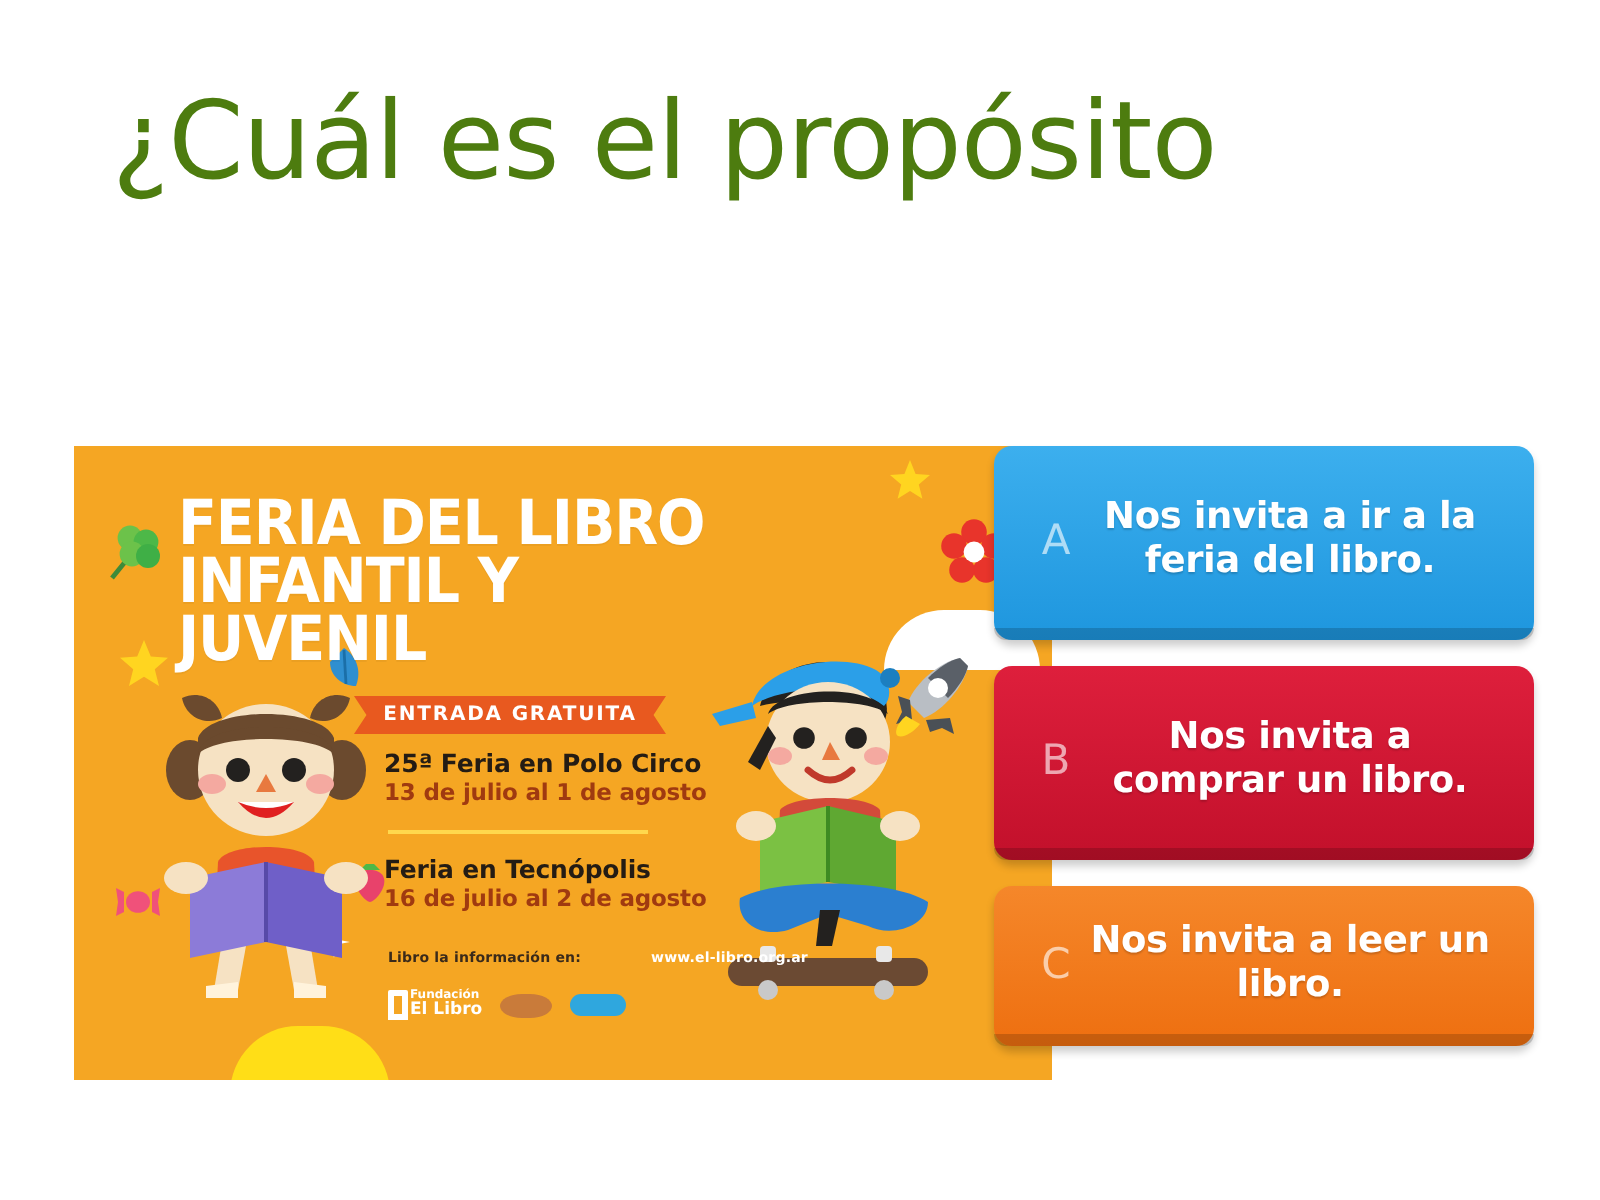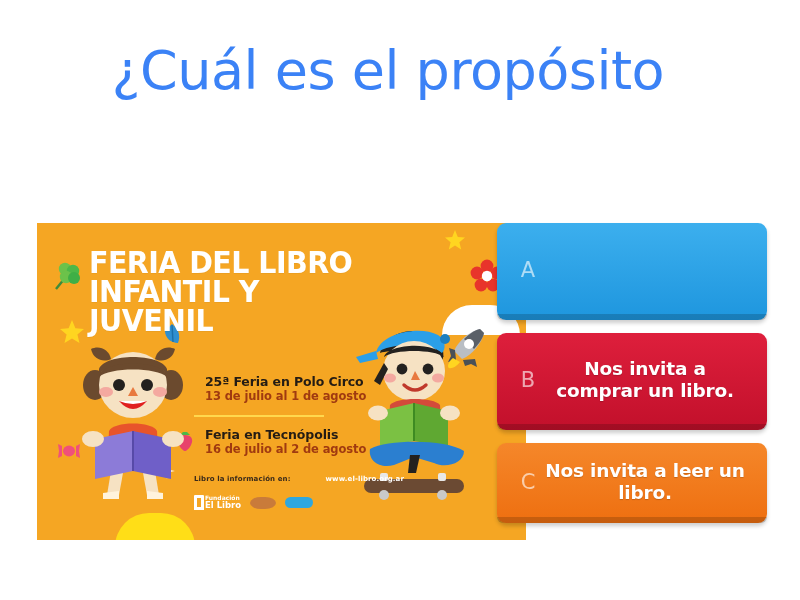--- a/index.html
+++ b/index.html
@@ -8,28 +8,27 @@
     width: 800px; height: 600px;
     background: #ffffff;
     font-family: "DejaVu Sans", "Liberation Sans", sans-serif;
     overflow: hidden;
   }
   #stage { position: relative; width: 800px; height: 600px; background: #fff; }
 
   
   .question-title {
     position: absolute;
-    left: 28px; top: 42px;
+    left: 56px; top: 42px;
     width: 720px;
-    text-align: center;
     font-family: "DejaVu Sans", "Liberation Sans", sans-serif;
     font-size: 54px;
     line-height: 1.08;
     font-weight: 400;
-    color: #3b82f6;
+    color: #4d7c0f;
     letter-spacing: -0.5px;
   }
 
   
   .poster {
     position: absolute;
     left: 37px; top: 223px;
     width: 489px; height: 317px;
     background: #F5A623;
     overflow: hidden;
@@ -58,21 +57,21 @@
     width: 156px; height: 19px;
     background: #E8591F;
     color: #ffffff;
     font-size: 10px;
     font-weight: 700;
     letter-spacing: 0.9px;
     display: flex; align-items: center; justify-content: center;
     clip-path: polygon(0 0, 100% 0, 96% 50%, 100% 100%, 0 100%, 4% 50%);
   }
 
-  .evt { position: absolute; left: 155px; width: 190px; color: #2b2119; margin-left: 13px; }
+  .evt { position: absolute; left: 155px; width: 190px; color: #2b2119; }
   .evt .ev-name {
     font-size: 12.5px; font-weight: 700; color: #241c14;
     letter-spacing: -0.1px; line-height: 1.15;
   }
   .evt .ev-date {
     font-size: 11.5px; font-weight: 700; color: #A03A10;
     letter-spacing: -0.1px; line-height: 1.2; margin-top: 1px;
   }
   .evt-1 { top: 152px; }
   .evt-2 { top: 205px; }
@@ -295,20 +294,21 @@
         <rect x="88" y="150" width="8" height="8" rx="2" fill="#E8E8E8"></rect>
         <circle cx="34" cy="172" r="5" fill="#C9C9C9"></circle>
         <circle cx="92" cy="172" r="5" fill="#C9C9C9"></circle>
       </svg>
 
       <div class="poster-title">
         <span>FERIA DEL LIBRO</span>
         <span class="l2">INFANTIL Y JUVENIL</span>
       </div>
 
+      <div class="ribbon">ENTRADA GRATUITA</div>
 
       <div class="evt evt-1">
         <div class="ev-name">25ª Feria en Polo Circo</div>
         <div class="ev-date">13 de julio al 1 de agosto</div>
       </div>
 
       <div class="divider"></div>
 
       <div class="evt evt-2">
         <div class="ev-name">Feria en Tecnópolis</div>
@@ -331,20 +331,21 @@
         <div class="logo-pill"></div>
       </div>
 
     </div>
   </div>
 
   <div class="answers">
 
     <div class="answer ans-a">
       <span class="letter">A</span>
+      <span class="atext">Nos invita a ir a la feria del libro.</span>
     </div>
 
     <div class="answer ans-b">
       <span class="letter">B</span>
       <span class="atext">Nos invita a comprar un libro.</span>
     </div>
 
     <div class="answer ans-c">
       <span class="letter">C</span>
       <span class="atext">Nos invita a leer un libro.</span>

